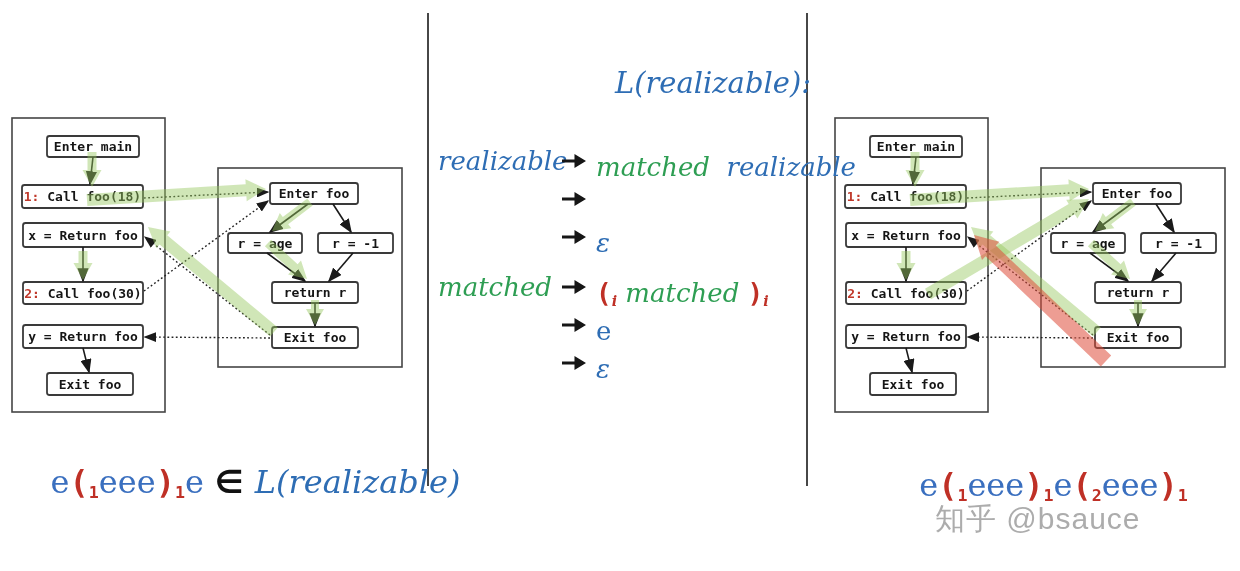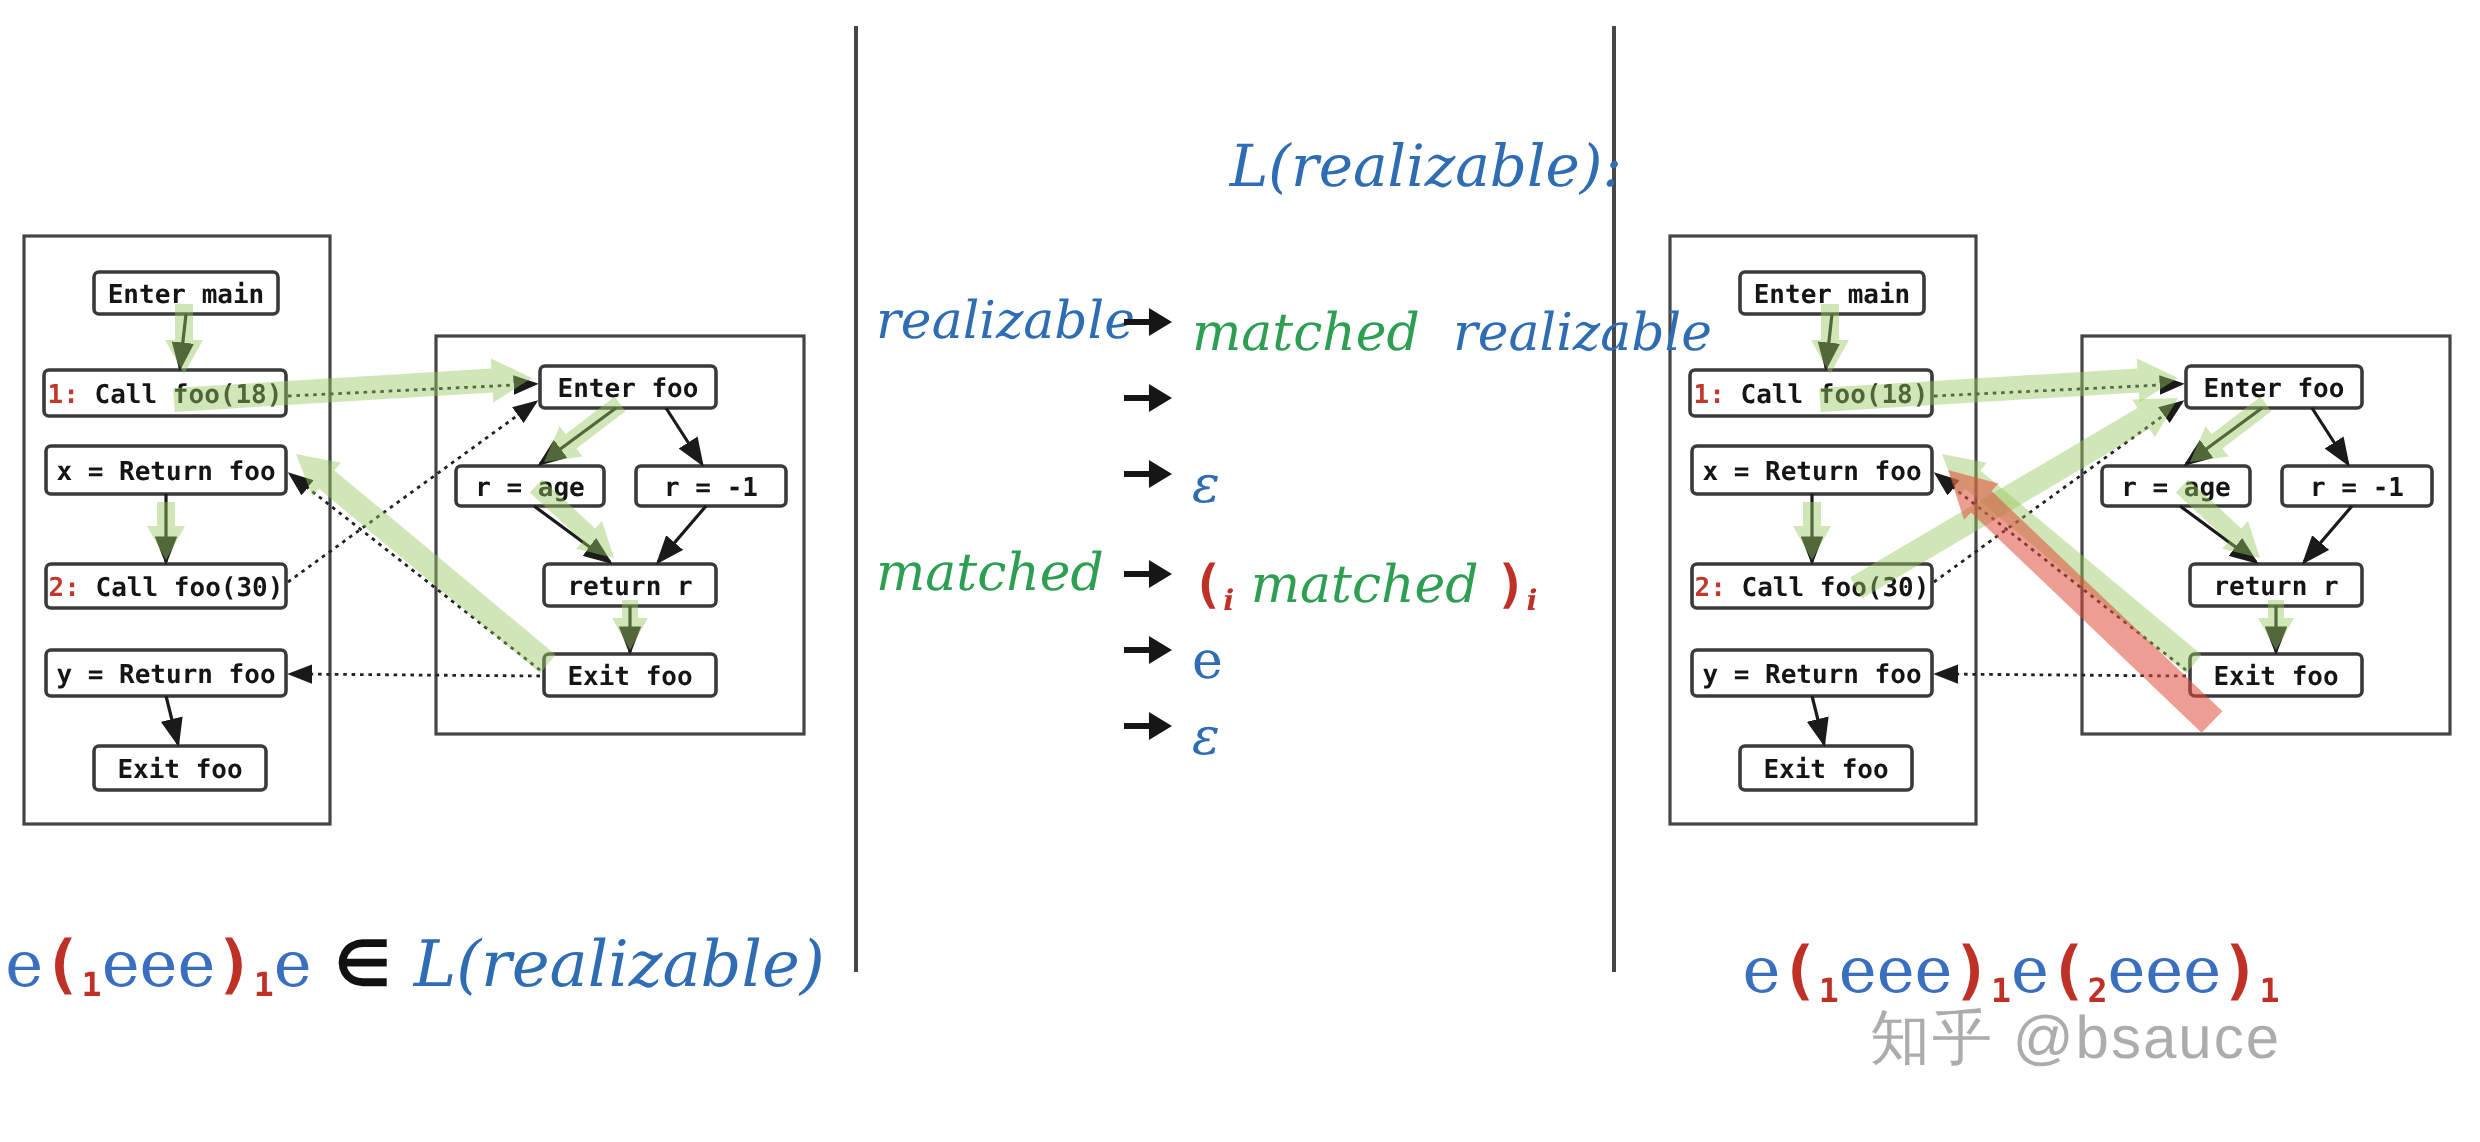--- a/index.html
+++ b/index.html
@@ -1,21 +1,21 @@
 <!DOCTYPE html>
 <html><head>
 <meta charset="utf-8">
 <style>
   html,body{margin:0;padding:0;background:#ffffff;}
   #stage{position:relative;width:1240px;height:571px;background:#ffffff;overflow:hidden;
          font-family:"DejaVu Serif",serif;}
   .vline{position:absolute;top:13px;height:473px;width:2px;background:#474747;}
   .panel{position:absolute;top:110px;width:410px;height:310px;}
   .nlabel{font-family:"DejaVu Sans Mono",monospace;font-weight:bold;font-size:13px;}
-  .caption{position:absolute;text-align:center;font-size:32px;white-space:pre;z-index:2;}
+  .caption{position:absolute;text-align:center;font-size:32px;white-space:pre;z-index:2;margin-left:48px;}
   #grammar-title{position:absolute;left:415px;top:66px;width:396px;text-align:right;
                  font-size:29px;font-style:italic;color:#2e6db4;z-index:2;}
   #grammar{position:absolute;left:438px;top:142px;z-index:2;}
   .g-line{display:flex;align-items:center;height:38px;font-size:26px;white-space:pre;}
   .g-gap{margin-top:12px;}
   .g-lhs{display:inline-block;width:112px;text-align:right;margin-right:12px;flex-shrink:0;white-space:pre;}
   .g-rhs{white-space:pre;margin-top:12px;}
   .garrow{display:inline-block;align-self:center;width:24px;height:16px;background:#161616;
           margin-right:10px;flex-shrink:0;
           clip-path:polygon(0 41%,52% 41%,52% 6%,100% 50%,52% 94%,52% 59%,0 59%);}

